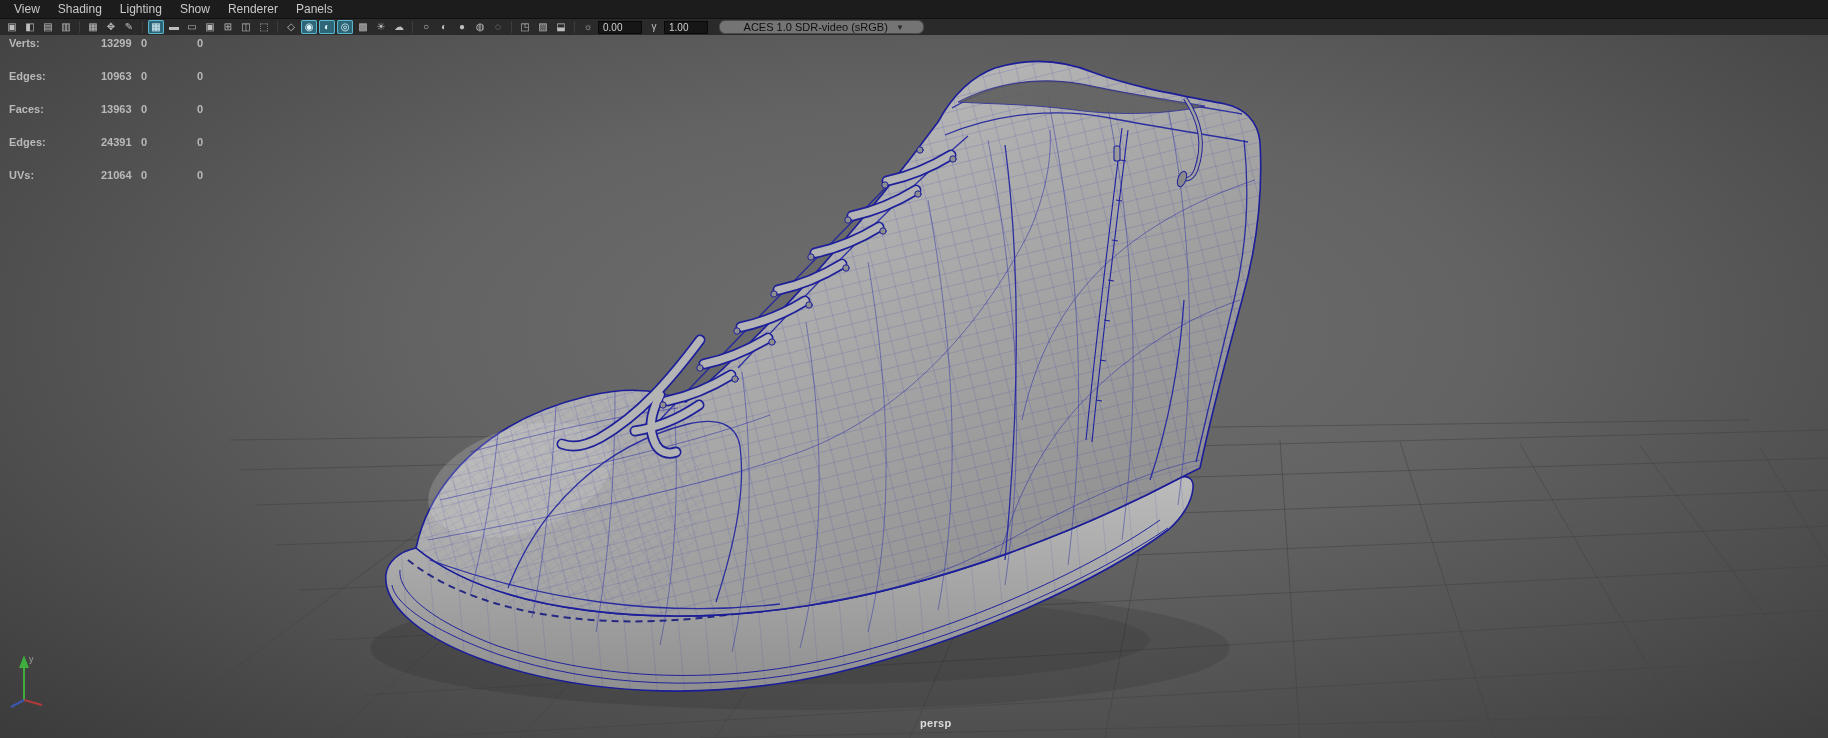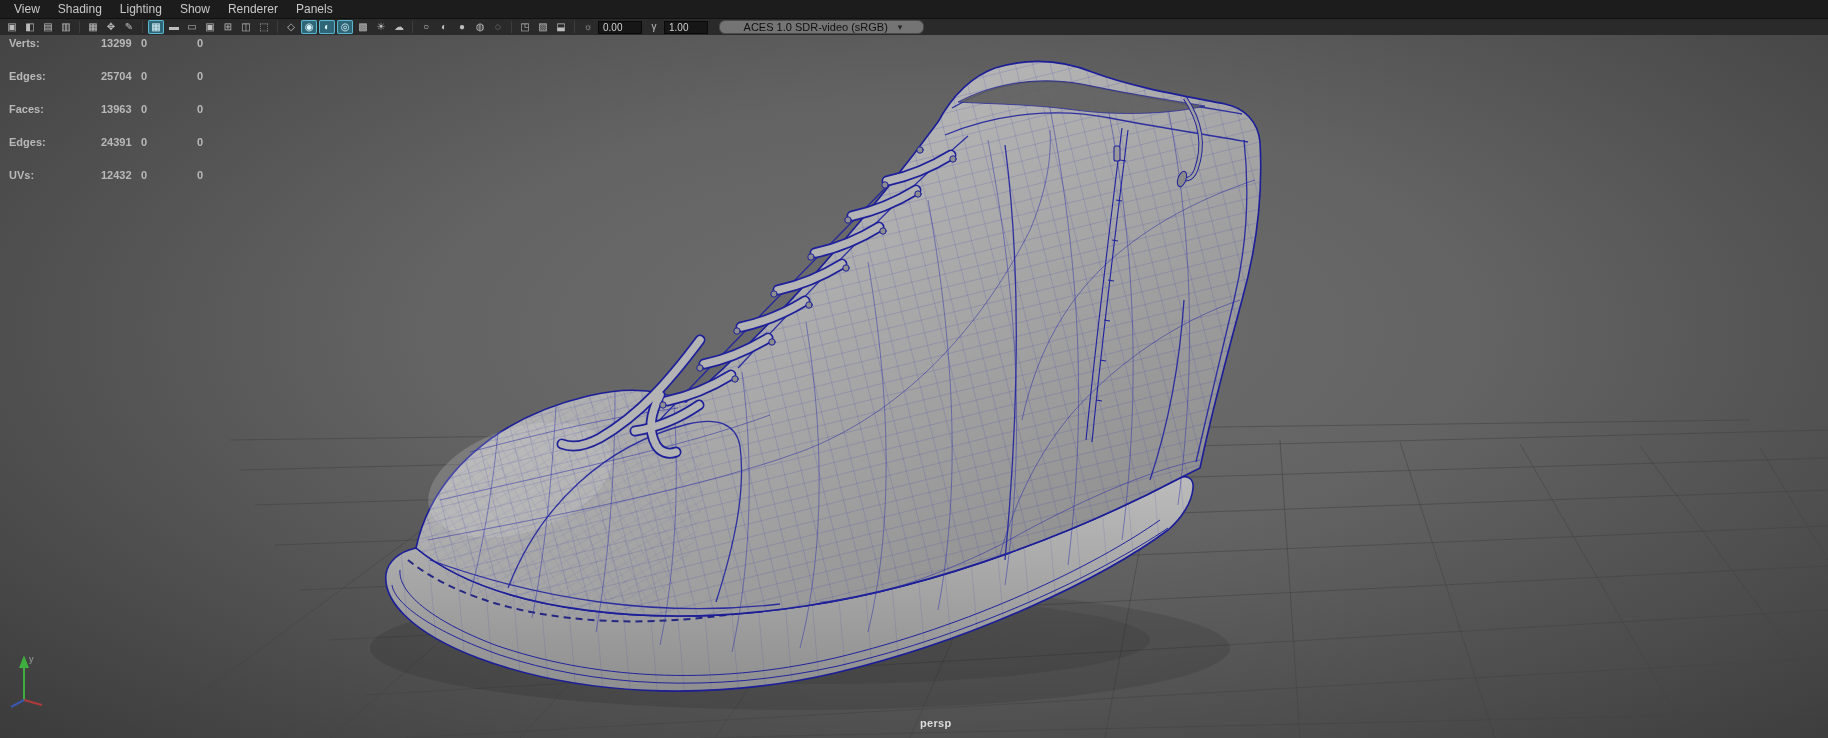--- a/index.html
+++ b/index.html
@@ -272,34 +272,34 @@
   </g>
 </svg>
 
   <div class="hud">
     <span>Verts:</span>
     <span class="num">13299</span>
     <span class="num">0</span>
     <span class="num">0</span>
 
     <span>Edges:</span>
-    <span class="num">25704</span>
+    <span class="num">10963</span>
     <span class="num">0</span>
     <span class="num">0</span>
 
     <span>Faces:</span>
     <span class="num">13963</span>
     <span class="num">0</span>
     <span class="num">0</span>
 
     <span>Edges:</span>
     <span class="num">24391</span>
     <span class="num">0</span>
     <span class="num">0</span>
 
     <span>UVs:</span>
-    <span class="num">12432</span>
+    <span class="num">21064</span>
     <span class="num">0</span>
     <span class="num">0</span>
   </div>
 
   <div class="persp-label">persp</div>
 </div>
 
 </body></html>

